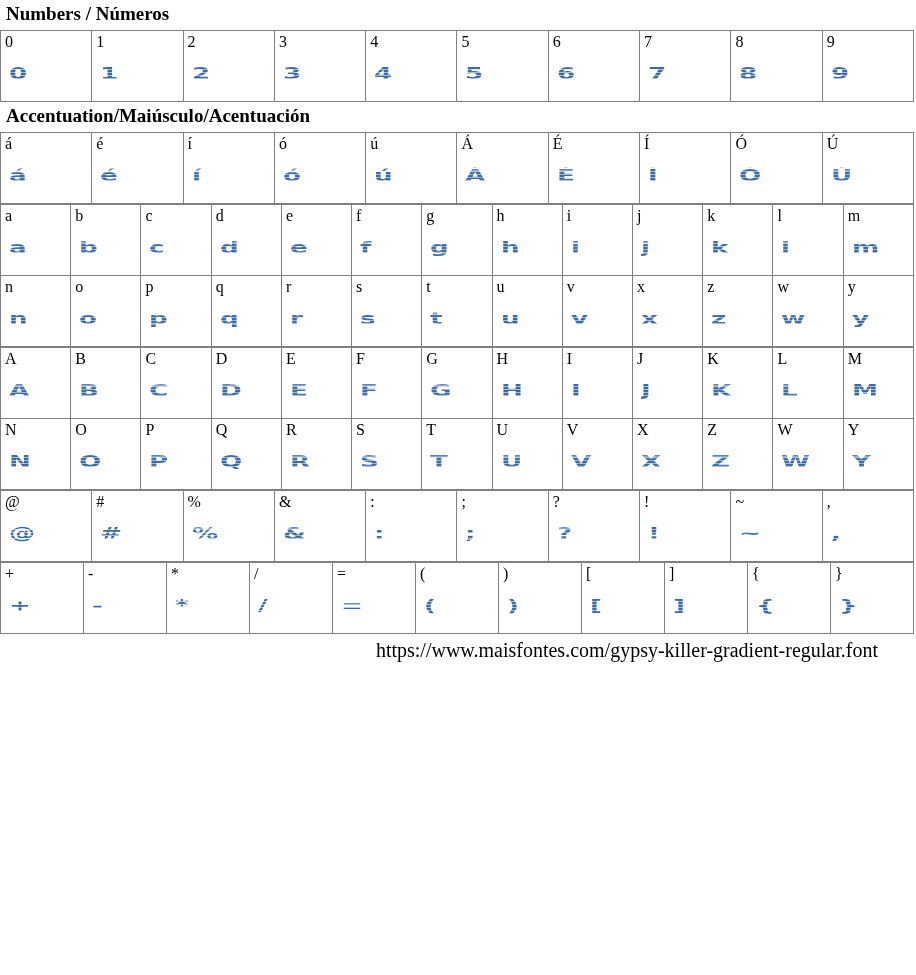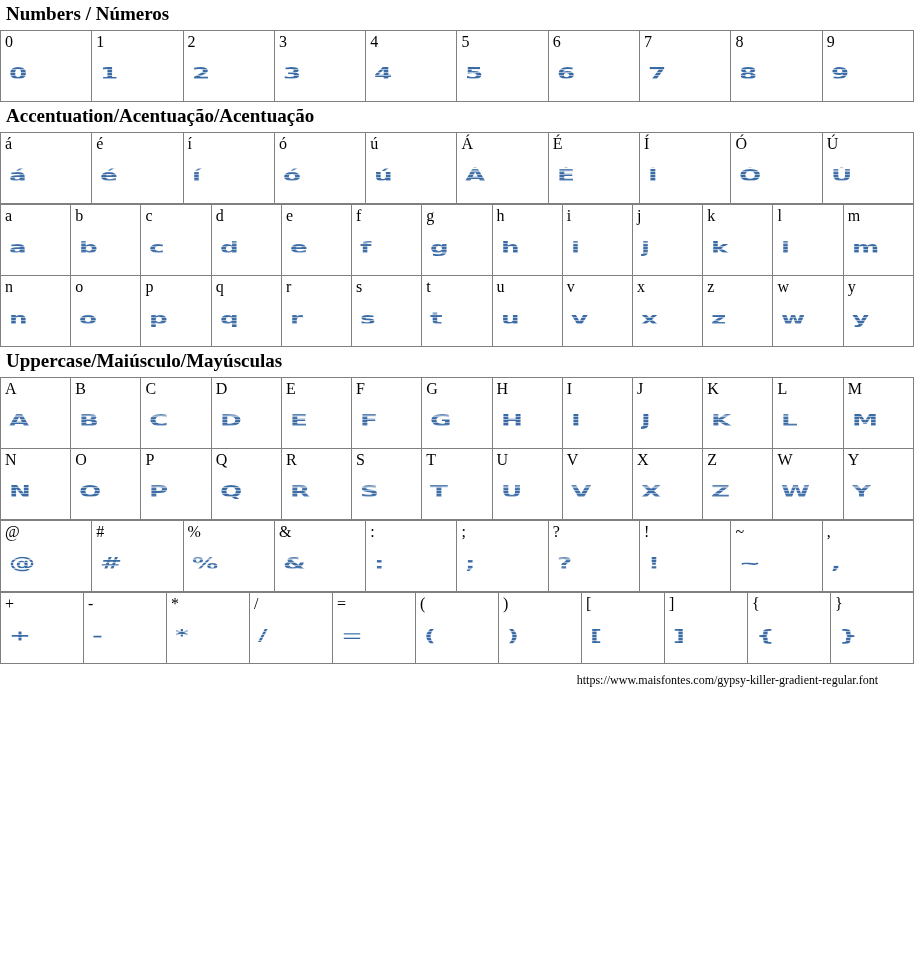--- a/index.html
+++ b/index.html
@@ -79,21 +79,21 @@
                 #a8bed8 16px, #a8bed8 18px,
                 #3b6ba5 18px);
     -webkit-background-clip: text;
     background-clip: text;
     color: transparent;
     font-family: "DejaVu Sans", sans-serif;
     font-weight: bold;
   }
   .footer-url {
     font-family: "Liberation Serif", serif;
-    font-size: 12px;
+    font-size: 20px;
     line-height: 20px;
     text-align: right;
     padding: 6px 2px 0 0;
     color: #000000;
     margin-left: 40px;
   }
 </style>
 </head>
 <body>
 
@@ -140,21 +140,21 @@
             <div class="cell-glyph"><span class="g">8</span></div>
           </td>
       <td>
             <div class="cell-label">9</div>
             <div class="cell-glyph"><span class="g">9</span></div>
           </td>
     </tr>
   </tbody>
     </table>
 
-  <div class="section-title">Accentuation/Acentuação/Acentuação</div>
+  <div class="section-title">Accentuation/Maiúsculo/Acentuación</div>
   <table class="glyph-table">
     <tbody>
         <tr>
       <td>
             <div class="cell-label">á</div>
             <div class="cell-glyph"><span class="g">á</span></div>
           </td>
       <td>
             <div class="cell-label">é</div>
             <div class="cell-glyph"><span class="g">é</span></div>
@@ -301,21 +301,20 @@
             <div class="cell-glyph"><span class="g">w</span></div>
           </td>
       <td>
             <div class="cell-label">y</div>
             <div class="cell-glyph"><span class="g">y</span></div>
           </td>
     </tr>
   </tbody>
     </table>
 
-  <div class="section-title">Uppercase/Maiúsculo/Mayúsculas</div>
   <table class="glyph-table">
     <tbody>
         <tr>
       <td>
             <div class="cell-label">A</div>
             <div class="cell-glyph"><span class="g">A</span></div>
           </td>
       <td>
             <div class="cell-label">B</div>
             <div class="cell-glyph"><span class="g">B</span></div>

